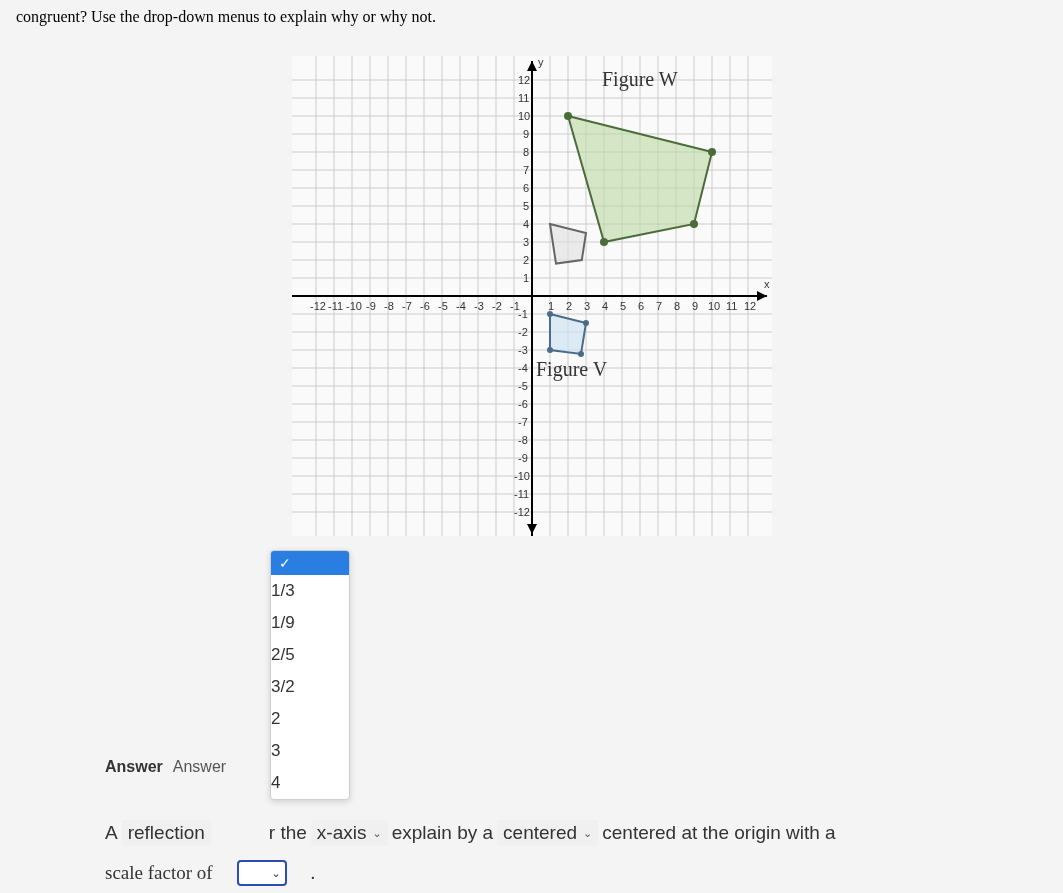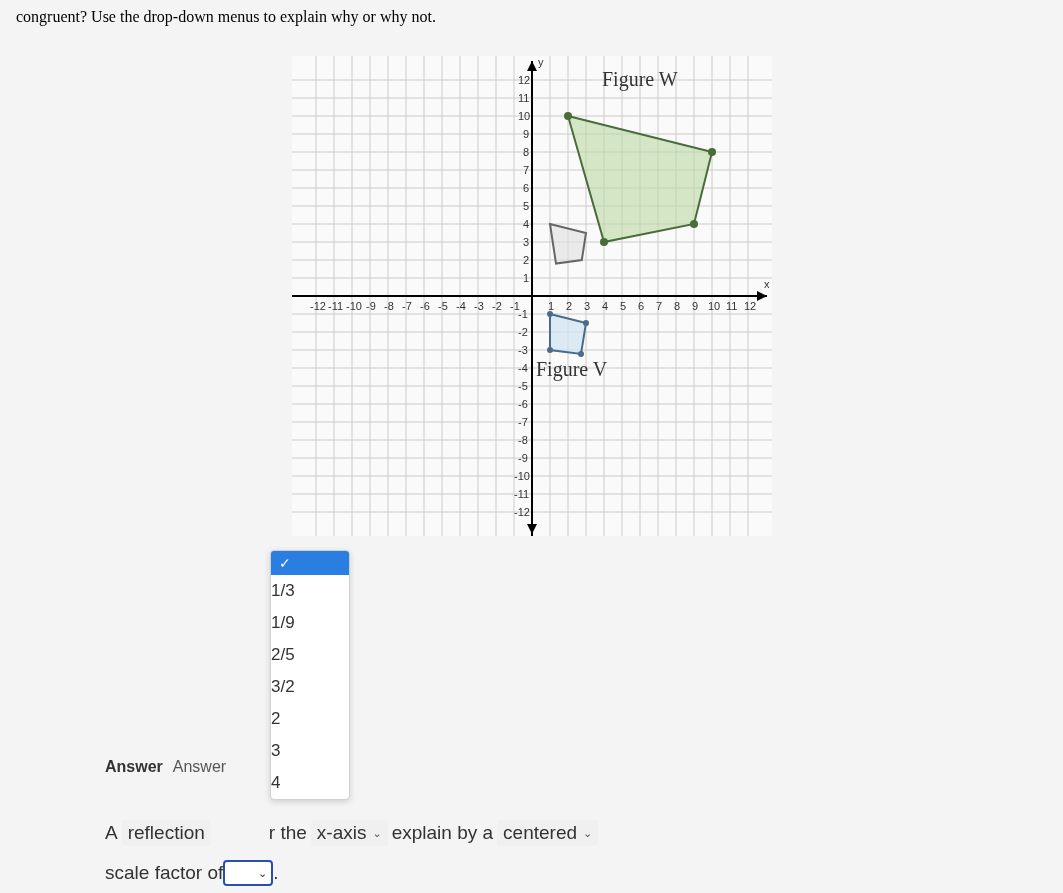--- a/index.html
+++ b/index.html
@@ -92,26 +92,26 @@
     border-radius:3px;
     color:#333;
     cursor:pointer;
     font-size: 19px;
   }
   .ghost-select .chev { font-size:11px; color:#555; }
   .sentence-row2 {
     position: absolute;
     left: 105px;
     top: 860px;
-    font-family: Liberation Sans, sans-serif;
+    font-family: Liberation Serif, serif;
     font-size: 19px;
     color: #333;
     display:flex;
     align-items:center;
-    gap: 0;
+    gap: 24px;
   }
   .scale-box {
     display:inline-flex;
     align-items:center;
     border: 2px solid #2a4db0;
     border-radius: 4px;
     padding: 2px 4px;
     min-width: 50px;
     height: 26px;
     justify-content:flex-end;
@@ -290,20 +290,21 @@
   <span>r the</span>
   <span class="ghost-select">
     <span>x-axis</span>
     <span class="chev">⌄</span>
   </span>
   <span>explain by a</span>
   <span class="ghost-select">
     <span>centered</span>
     <span class="chev">⌄</span>
   </span>
+  <span>centered at the origin with a</span>
 </div>
 
 <div class="sentence-row2">
   <span>scale factor of</span>
   <span class="scale-box">
     <span class="chev">⌄</span>
   </span>
   <span>.</span>
 </div>
 

